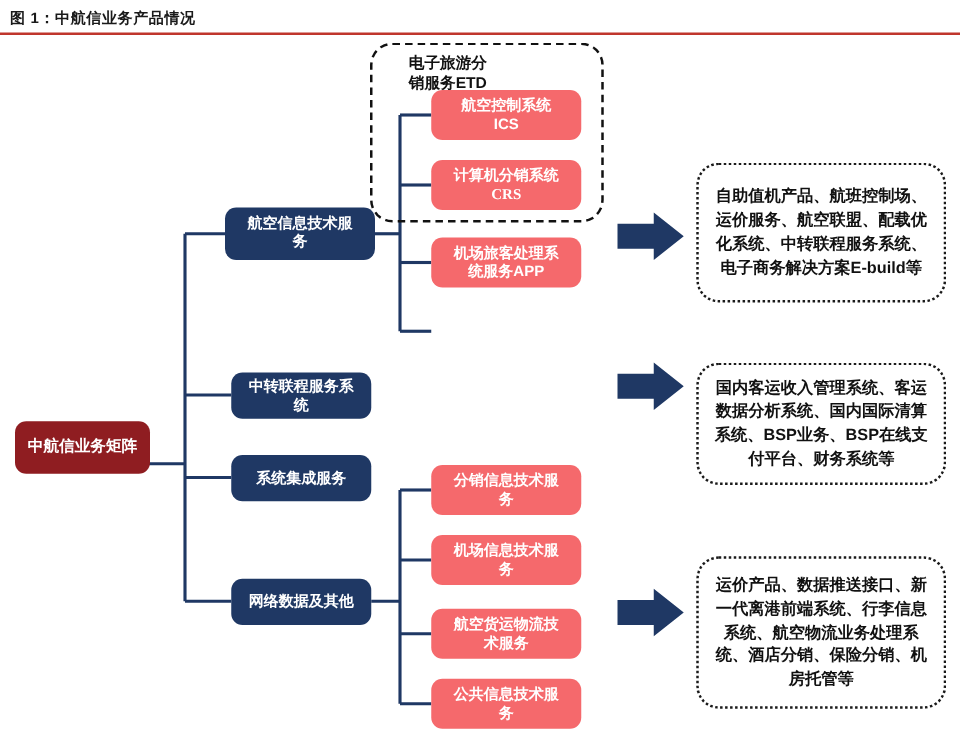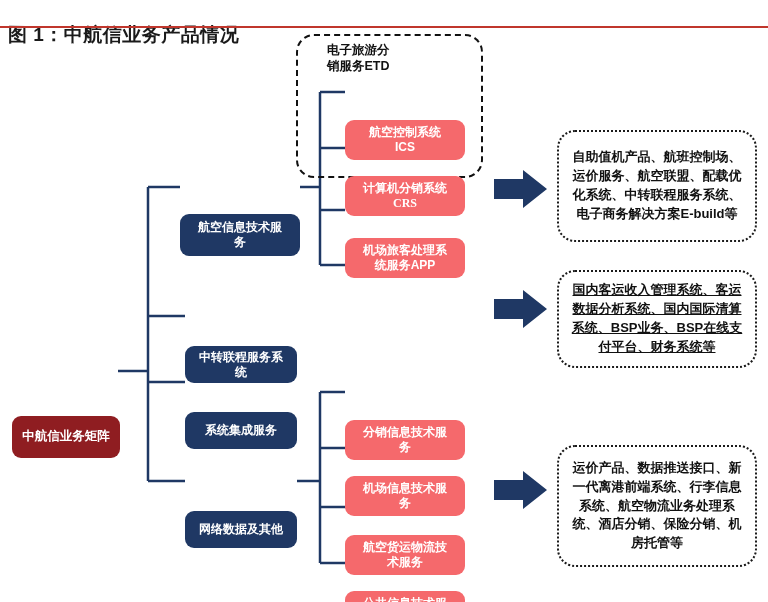--- a/index.html
+++ b/index.html
@@ -1,32 +1,32 @@
 <!DOCTYPE html>
 <html><head>
 <meta charset="utf-8">
 <style>
   html,body { margin:0; padding:0; background:#fff; }
   .canvas {
     position:relative; width:768px; height:602px; background:#ffffff;
     font-family:"Liberation Sans","DejaVu Sans",sans-serif; overflow:hidden;
   }
   .fig-title {
-    position:absolute; left:8px; top:22px; font-size:19px; font-weight:bold;
+    position:absolute; left:8px; top:6px; font-size:12px; font-weight:bold;
     color:#1a1a1a; letter-spacing:0.5px;text-align:center;
   }
   .title-rule { position:absolute; left:0; top:26px; width:768px; height:2px; background:#c0362c; }
   svg.connectors { position:absolute; left:0; top:0; z-index:1; }
   svg.connectors path.line { stroke:#1f3864; stroke-width:2.5; fill:none; }
   svg.connectors path.arrow { fill:#1f3864; stroke:none; }
 
   .node {
     position:absolute; z-index:3; display:flex; align-items:center; justify-content:center;
     text-align:center; font-weight:bold; color:#ffffff; border-radius:9px;
-    line-height:1.25; white-space:pre-line; box-sizing:border-box;margin-top:48px;
+    line-height:1.25; white-space:pre-line; box-sizing:border-box;
   }
   .navy { background:#1f3864; font-size:12px; }
   .pink { background:#f5696c; font-size:12px; }
   .root { background:#8f1d21; font-size:12.5px; }
 
   .etd-group {
     position:absolute; z-index:2; left:296px; top:34px; width:187px; height:144px;
     border:2.5px dashed #111; border-radius:18px; box-sizing:border-box;
   }
   .etd-label {
@@ -78,35 +78,35 @@
       <path class="arrow" d="M494,299 H523 V290 L547,309 L523,328 V319 H494 Z"></path>
       <path class="arrow" d="M494,480 H523 V471 L547,490 L523,509 V500 H494 Z"></path>
     </g>
   </svg>
 
   <div class="etd-group">
     <div class="etd-label">电子旅游分
 销服务ETD</div>
   </div>
 
-  <div class="node root" style="left:12px; top:368px; width:108px; height:42px; padding:0 8px;">中航信业务矩阵</div>
+  <div class="node root" style="left:12px; top:337px; width:108px; height:42px; padding:0 8px;">中航信业务矩阵</div>
 
-  <div class="node navy" style="left:180px; top:166px; width:120px; height:42px; padding:0 13px;">航空信息技术服务</div>
+  <div class="node navy" style="left:180px; top:166px; width:120px; height:42px; padding:0 13px;font-family:Liberation Mono, monospace;">航空信息技术服务</div>
   <div class="node navy" style="left:185px; top:298px; width:112px; height:37px; padding:0 12px;">中转联程服务系统</div>
   <div class="node navy" style="left:185px; top:364px; width:112px; height:37px; padding:0 12px;">系统集成服务</div>
   <div class="node navy" style="left:185px; top:463px; width:112px; height:37px; padding:0 12px;">网络数据及其他</div>
 
   <div class="node pink" style="left:345px; top:72px; width:120px; height:40px; padding:0 14px;">航空控制系统
 ICS</div>
   <div class="node pink" style="left:345px; top:128px; width:120px; height:40px; padding:0 14px;font-family:Liberation Serif, serif;">计算机分销系统
 CRS</div>
   <div class="node pink" style="left:345px; top:190px; width:120px; height:40px; padding:0 14px;">机场旅客处理系统服务APP</div>
 
   <div class="node pink" style="left:345px; top:372px; width:120px; height:40px; padding:0 14px;">分销信息技术服务</div>
   <div class="node pink" style="left:345px; top:487px; width:120px; height:40px; padding:0 14px;">航空货运物流技术服务</div>
   <div class="node pink" style="left:345px; top:428px; width:120px; height:40px; padding:0 14px;">机场信息技术服务</div>
   <div class="node pink" style="left:345px; top:543px; width:120px; height:40px; padding:0 14px;">公共信息技术服务</div>
 
   <div class="out-box" style="top:130px; height:112px;">自助值机产品、航班控制场、运价服务、航空联盟、配载优化系统、中转联程服务系统、电子商务解决方案E-build等</div>
-  <div class="out-box" style="top:270px; height:98px;text-decoration:underline;">国内客运收入管理系统、客运数据分析系统、国内国际清算系统、BSP业务、BSP在线支付平台、财务系统等</div>
+  <div class="out-box" style="top:290px; height:98px;">国内客运收入管理系统、客运数据分析系统、国内国际清算系统、BSP业务、BSP在线支付平台、财务系统等</div>
   <div class="out-box" style="top:445px; height:122px;">运价产品、数据推送接口、新一代离港前端系统、行李信息系统、航空物流业务处理系统、酒店分销、保险分销、机房托管等</div>
 
 </div>
 
 </body></html>

